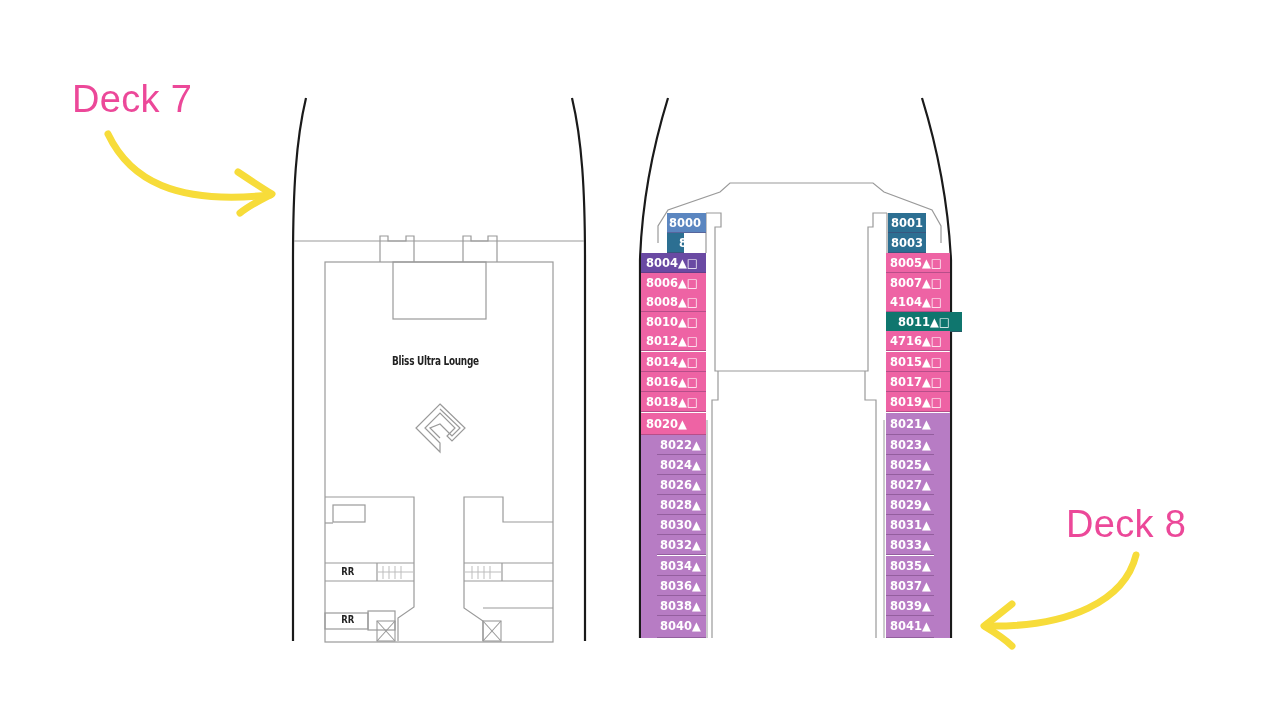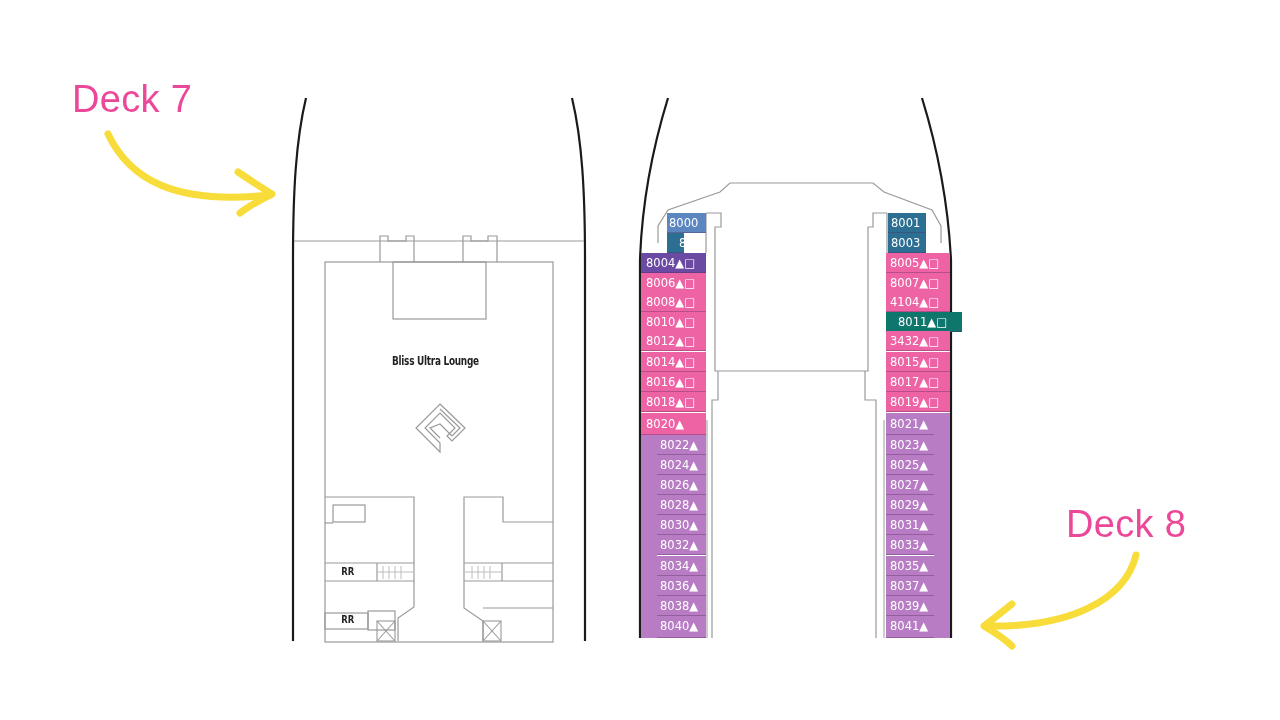--- a/index.html
+++ b/index.html
@@ -1,21 +1,21 @@
 <!DOCTYPE html>
 <html><head>
   <meta charset="utf-8">
   <style>
     * { box-sizing: border-box; margin: 0; padding: 0; }
     html, body { width: 1280px; height: 720px; background: #ffffff; overflow: hidden; }
     body { position: relative; font-family: "DejaVu Sans", sans-serif; }
     .abs { position: absolute; }
     .deck-label { position: absolute; font-family: "Liberation Sans", sans-serif; font-size: 38px; color: #ec4899; letter-spacing: 0.3px; }
     svg.layer { position: absolute; left: 0; top: 0; }
-    .cabin { position: absolute; height: 20px; color: #fff; font-family: "DejaVu Sans", sans-serif; font-weight: normal; font-size: 11.5px; line-height: 20px; white-space: nowrap; overflow: hidden; border-bottom: 1px solid rgba(80,40,90,0.35); }
+    .cabin { position: absolute; height: 20px; color: #fff; font-family: "DejaVu Sans", sans-serif; font-weight: bold; font-size: 11.5px; line-height: 20px; white-space: nowrap; overflow: hidden; border-bottom: 1px solid rgba(80,40,90,0.35); }
     .cabin span { display: inline-block; }
     .lounge-title { position: absolute; font-family: "DejaVu Sans Condensed", "DejaVu Sans", sans-serif; font-weight: bold; font-size: 11.5px; color: #222; letter-spacing: -0.3px; transform: scaleX(0.86); transform-origin: left center; }
     .rr { position: absolute; font-family: "DejaVu Sans", sans-serif; font-weight: bold; font-size: 10px; color: #222; transform: scaleX(0.85); }
   </style>
 </head>
 <body>
 
 <div class="deck-label" style="left:72px; top:78px;">Deck 7</div>
 <div class="deck-label" style="left:1066px; top:503px;">Deck 8</div>
 
@@ -138,21 +138,21 @@
   <div class="cabin" style="left:657px; top:576px; width:49px; background:#b77cc4; padding-left:3px;"><span>8036</span><span>▲</span></div>
   <div class="cabin" style="left:657px; top:596px; width:49px; background:#b77cc4; padding-left:3px;"><span>8038</span><span>▲</span></div>
   <div class="cabin" style="left:657px; top:616px; width:49px; height:22px; background:#b77cc4; padding-left:3px;"><span>8040</span><span>▲</span></div>
 
   <div class="cabin" style="left:888px; top:213px; width:38px; background:#2c6f92; padding-left:3px;"><span>8001</span></div>
   <div class="cabin" style="left:888px; top:233px; width:38px; background:#2c6f92; padding-left:3px;"><span>8003</span></div>
   <div class="cabin" style="left:886px; top:253px; width:64px; background:#ee63a4; padding-left:4px;"><span>8005</span><span>▲□</span></div>
   <div class="cabin" style="left:886px; top:273px; width:64px; background:#ee63a4; padding-left:4px;"><span>8007</span><span>▲□</span></div>
   <div class="cabin" style="left:886px; top:292px; width:64px; background:#ee63a4; padding-left:4px;"><span>4104</span><span>▲□</span></div>
   <div class="cabin" style="left:886px; top:312px; width:76px; background:#0f766e; padding-left:12px;"><span>8011</span><span>▲□</span></div>
-  <div class="cabin" style="left:886px; top:331px; width:64px; background:#ee63a4; padding-left:4px;"><span>3432</span><span>▲□</span></div>
+  <div class="cabin" style="left:886px; top:331px; width:64px; background:#ee63a4; padding-left:4px;"><span>4716</span><span>▲□</span></div>
   <div class="cabin" style="left:886px; top:352px; width:64px; background:#ee63a4; padding-left:4px;"><span>8015</span><span>▲□</span></div>
   <div class="cabin" style="left:886px; top:372px; width:64px; background:#ee63a4; padding-left:4px;"><span>8017</span><span>▲□</span></div>
   <div class="cabin" style="left:886px; top:392px; width:64px; background:#ee63a4; padding-left:4px;"><span>8019</span><span>▲□</span></div>
   <div class="abs" style="left:934px; top:413px; width:16px; height:225px; background:#b77cc4;"></div>
   <div class="cabin" style="left:886px; top:413px; width:48px; height:22px; line-height:22px; background:#b77cc4; padding-left:4px;"><span>8021</span><span>▲</span></div>
   <div class="cabin" style="left:886px; top:435px; width:48px; background:#b77cc4; padding-left:4px;"><span>8023</span><span>▲</span></div>
   <div class="cabin" style="left:886px; top:455px; width:48px; background:#b77cc4; padding-left:4px;"><span>8025</span><span>▲</span></div>
   <div class="cabin" style="left:886px; top:475px; width:48px; background:#b77cc4; padding-left:4px;"><span>8027</span><span>▲</span></div>
   <div class="cabin" style="left:886px; top:495px; width:48px; background:#b77cc4; padding-left:4px;"><span>8029</span><span>▲</span></div>
   <div class="cabin" style="left:886px; top:515px; width:48px; background:#b77cc4; padding-left:4px;"><span>8031</span><span>▲</span></div>

